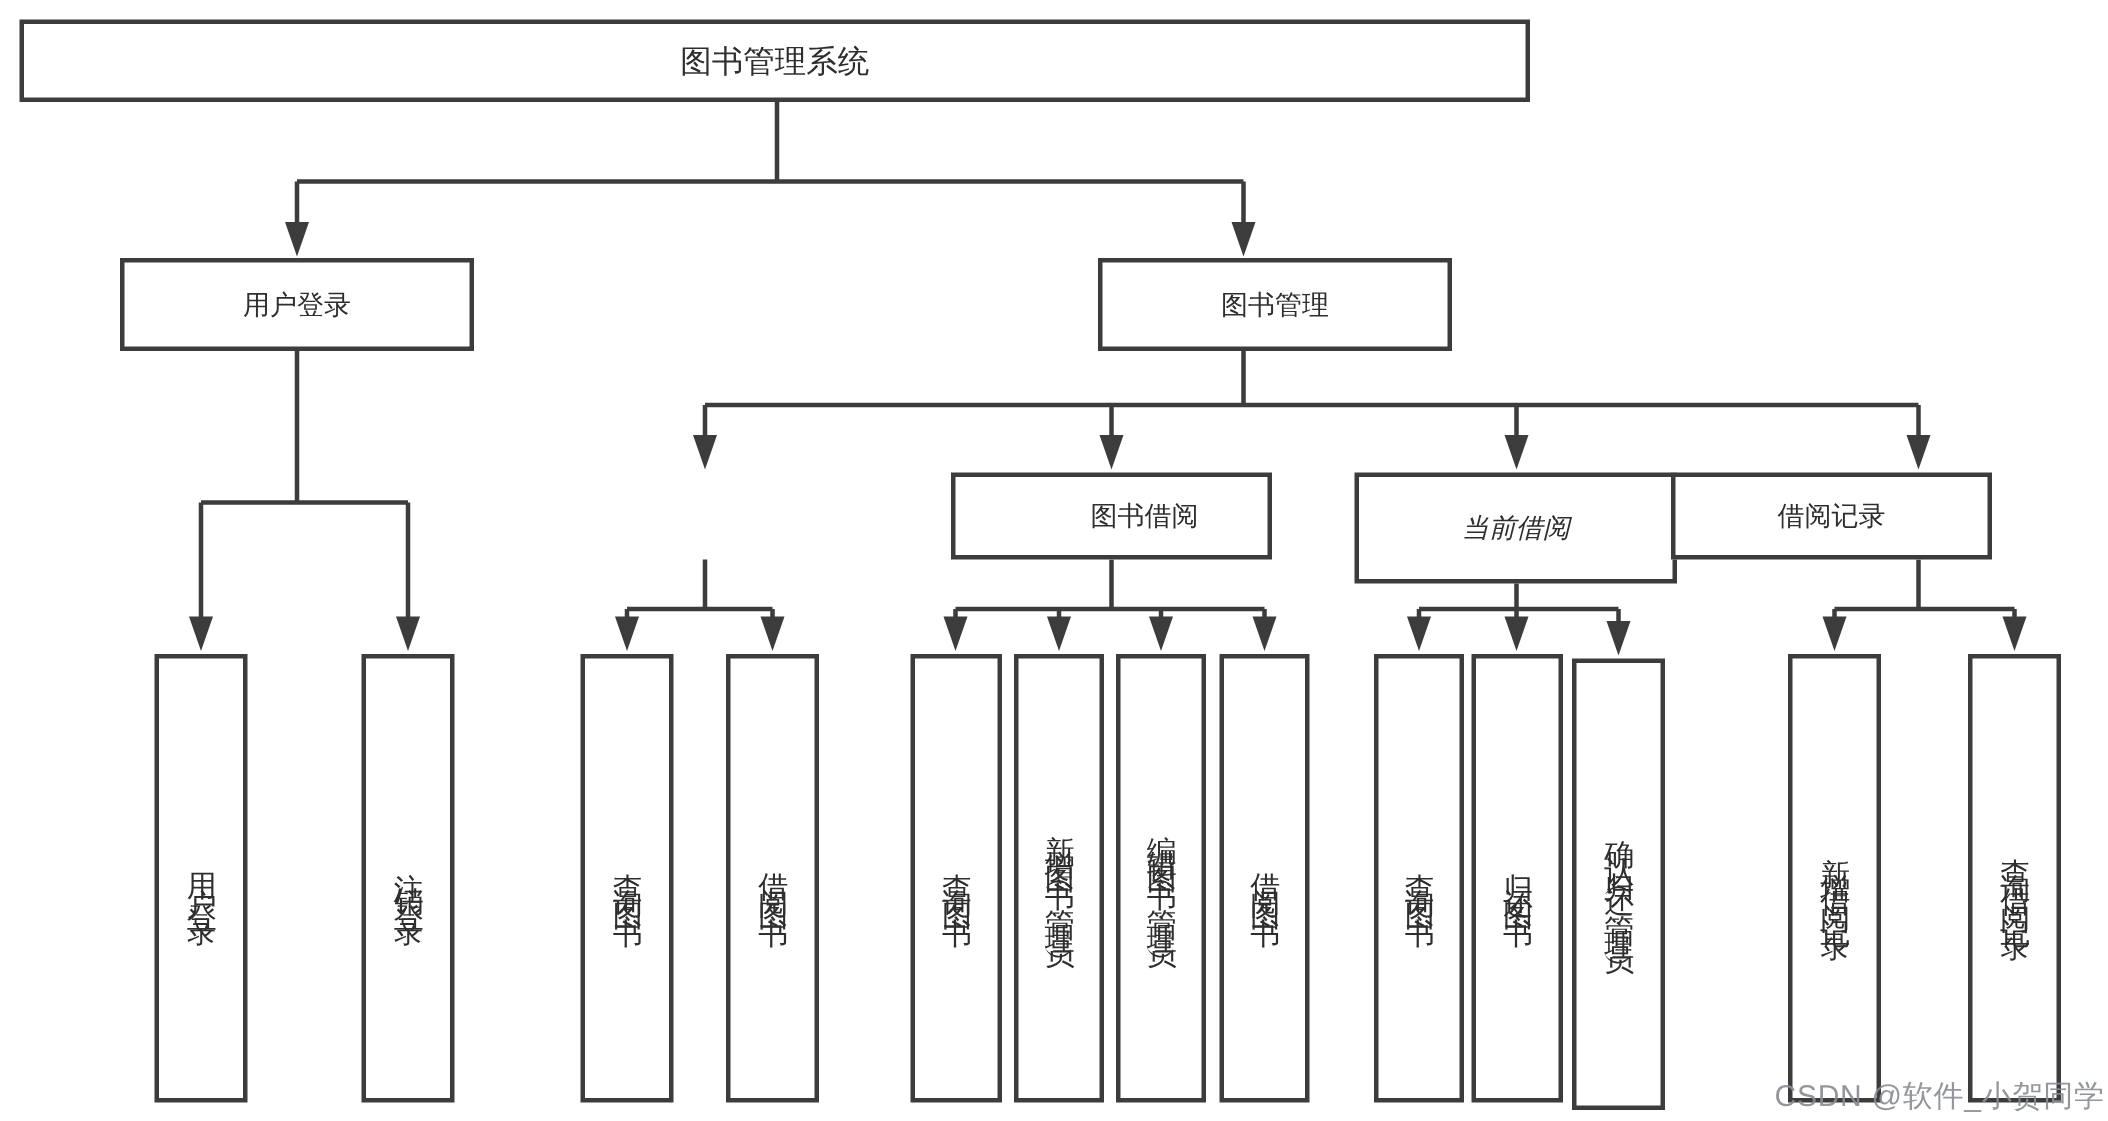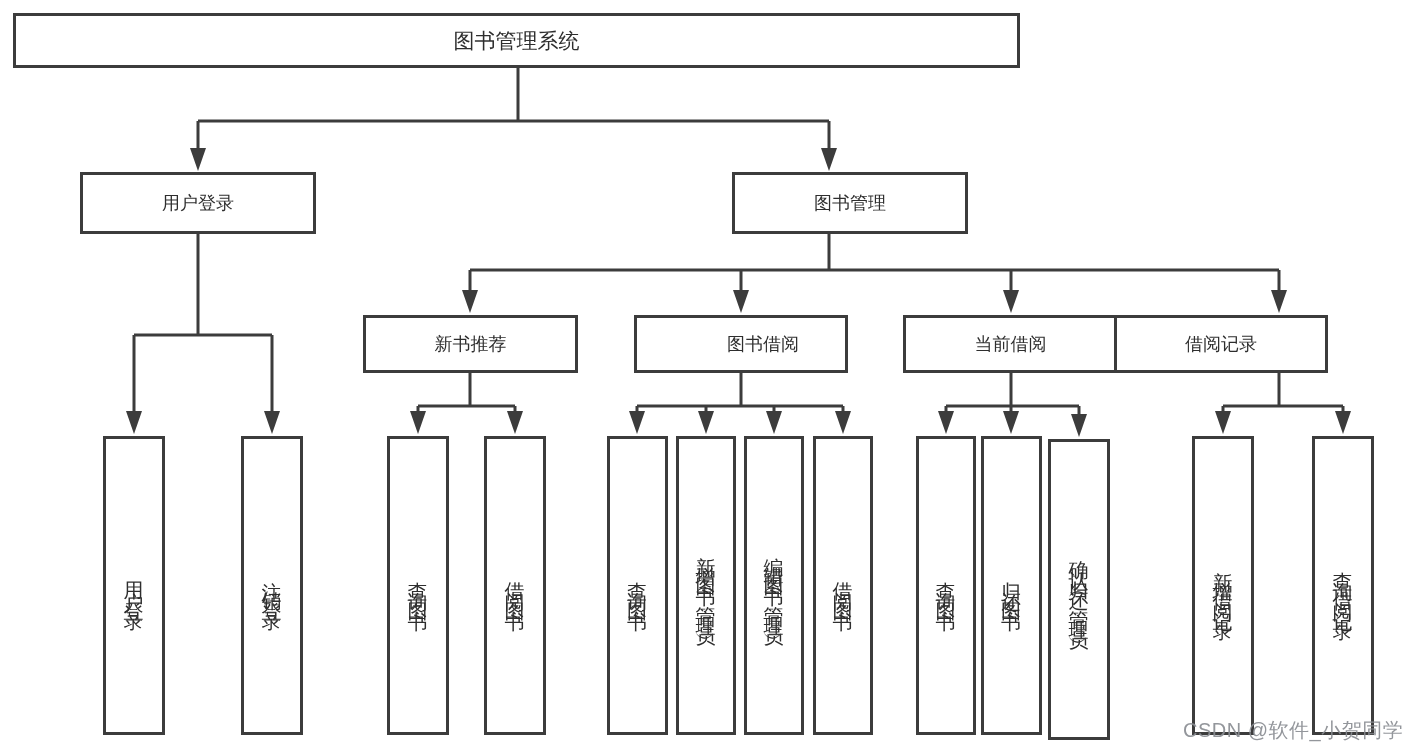--- a/index.html
+++ b/index.html
@@ -97,27 +97,24 @@
     <span>图书管理系统</span>
   </div>
 
   <div class="node lvl" style="left:80px; top:172px; width:236px; height:62px;">
     <span>用户登录</span>
   </div>
   <div class="node lvl" style="left:711px; top:172px; width:236px; height:62px;margin-left:21px;">
     <span>图书管理</span>
   </div>
 
-  <div class="node lvl" style="left:363px; top:315px; width:215px; height:58px;">
-    <span>新书推荐</span>
-  </div>
   <div class="node lvl" style="left:634px; top:315px; width:214px; height:58px;padding-left:44px;">
     <span>图书借阅</span>
   </div>
-  <div class="node lvl" style="left:903px; top:315px; width:215px; height:58px;">
+  <div class="node lvl" style="left:903px; top:315px; width:215px; height:74px;font-style:italic;">
     <span>当前借阅</span>
   </div>
   <div class="node lvl" style="left:1114px; top:315px; width:214px; height:58px;">
     <span>借阅记录</span>
   </div>
 
   <div class="node leaf" style="left:103px; top:436px; width:62px; height:299px;">
     <span class="vtext">用户登录</span>
   </div>
   <div class="node leaf" style="left:241px; top:436px; width:62px; height:299px;">

